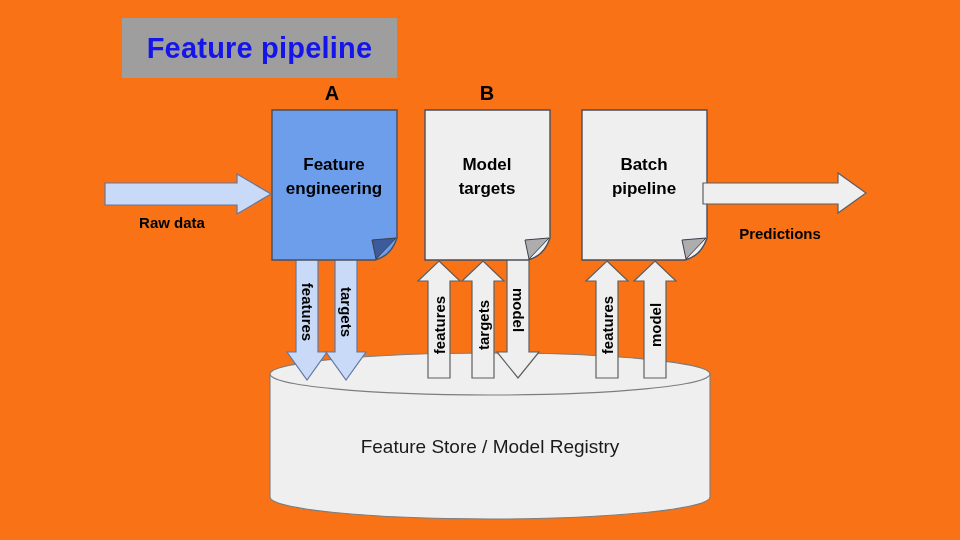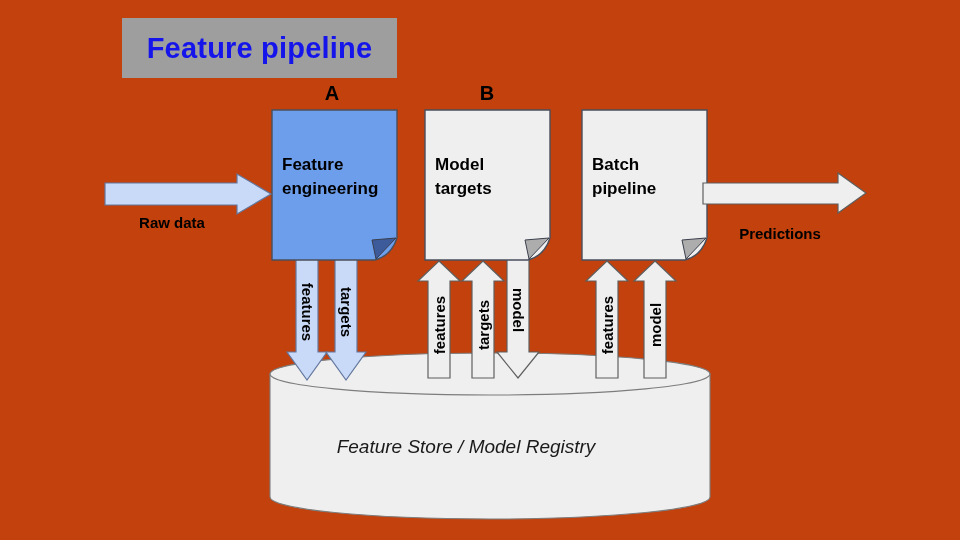--- a/index.html
+++ b/index.html
@@ -1,17 +1,17 @@
 <!DOCTYPE html>
 <html><head>
 <meta charset="utf-8">
 <style>
   html,body{margin:0;padding:0;background:#fff;}
   #stage{
-    position:relative;width:960px;height:540px;background:#c2410c;
+    position:relative;width:960px;height:540px;background:#f97316;
     font-family:"Liberation Sans",sans-serif;overflow:hidden;
   }
   #diagram-svg{position:absolute;left:0;top:0;}
   .node-border{stroke:#4a4f5c;stroke-width:1.4;}
   .fold-border{stroke:#3a3f4c;stroke-width:1;}
   .blue-arrow{stroke:#64779e;stroke-width:1.2;}
   .gray-arrow{stroke:#5f5f5f;stroke-width:1.2;}
   .cyl{stroke:#7d7d7d;stroke-width:1.1;}
   .title-box{
     position:absolute;left:122px;top:18px;width:275px;height:60px;
@@ -19,34 +19,34 @@
   }
   .title-text{
     color:#1414eb;font-size:29px;font-weight:bold;letter-spacing:0.2px;
   }
   .marker{
     position:absolute;top:82px;transform:translateX(-50%);
     font-size:20px;font-weight:bold;
   }
   .doc-label{
     position:absolute;width:104px;transform:translateX(-50%);
-    text-align:left;font-size:17px;font-weight:bold;line-height:24px;
+    text-align:center;font-size:17px;font-weight:bold;line-height:24px;
   }
   .h-arrow-label{
     position:absolute;transform:translate(-50%,-50%);
     font-size:15px;font-weight:bold;white-space:nowrap;
   }
   .v-arrow-label{
     position:absolute;font-size:15px;font-weight:bold;white-space:nowrap;
   }
   .rot-down{transform:translate(-50%,-50%) rotate(90deg);}
   .rot-up{transform:translate(-50%,-50%) rotate(-90deg);}
   .store-label{
-    position:absolute;left:466px;top:447px;transform:translate(-50%,-50%);
-    font-size:19px;font-weight:normal;white-space:nowrap;color:#1a1a1a;font-style:italic;
+    position:absolute;left:490px;top:447px;transform:translate(-50%,-50%);
+    font-size:19px;font-weight:normal;white-space:nowrap;color:#1a1a1a;
   }
 </style>
 </head>
 <body>
 
 <div id="stage">
 
   <svg id="diagram-svg" width="960" height="540" viewBox="0 0 960 540">
 
     <g>

